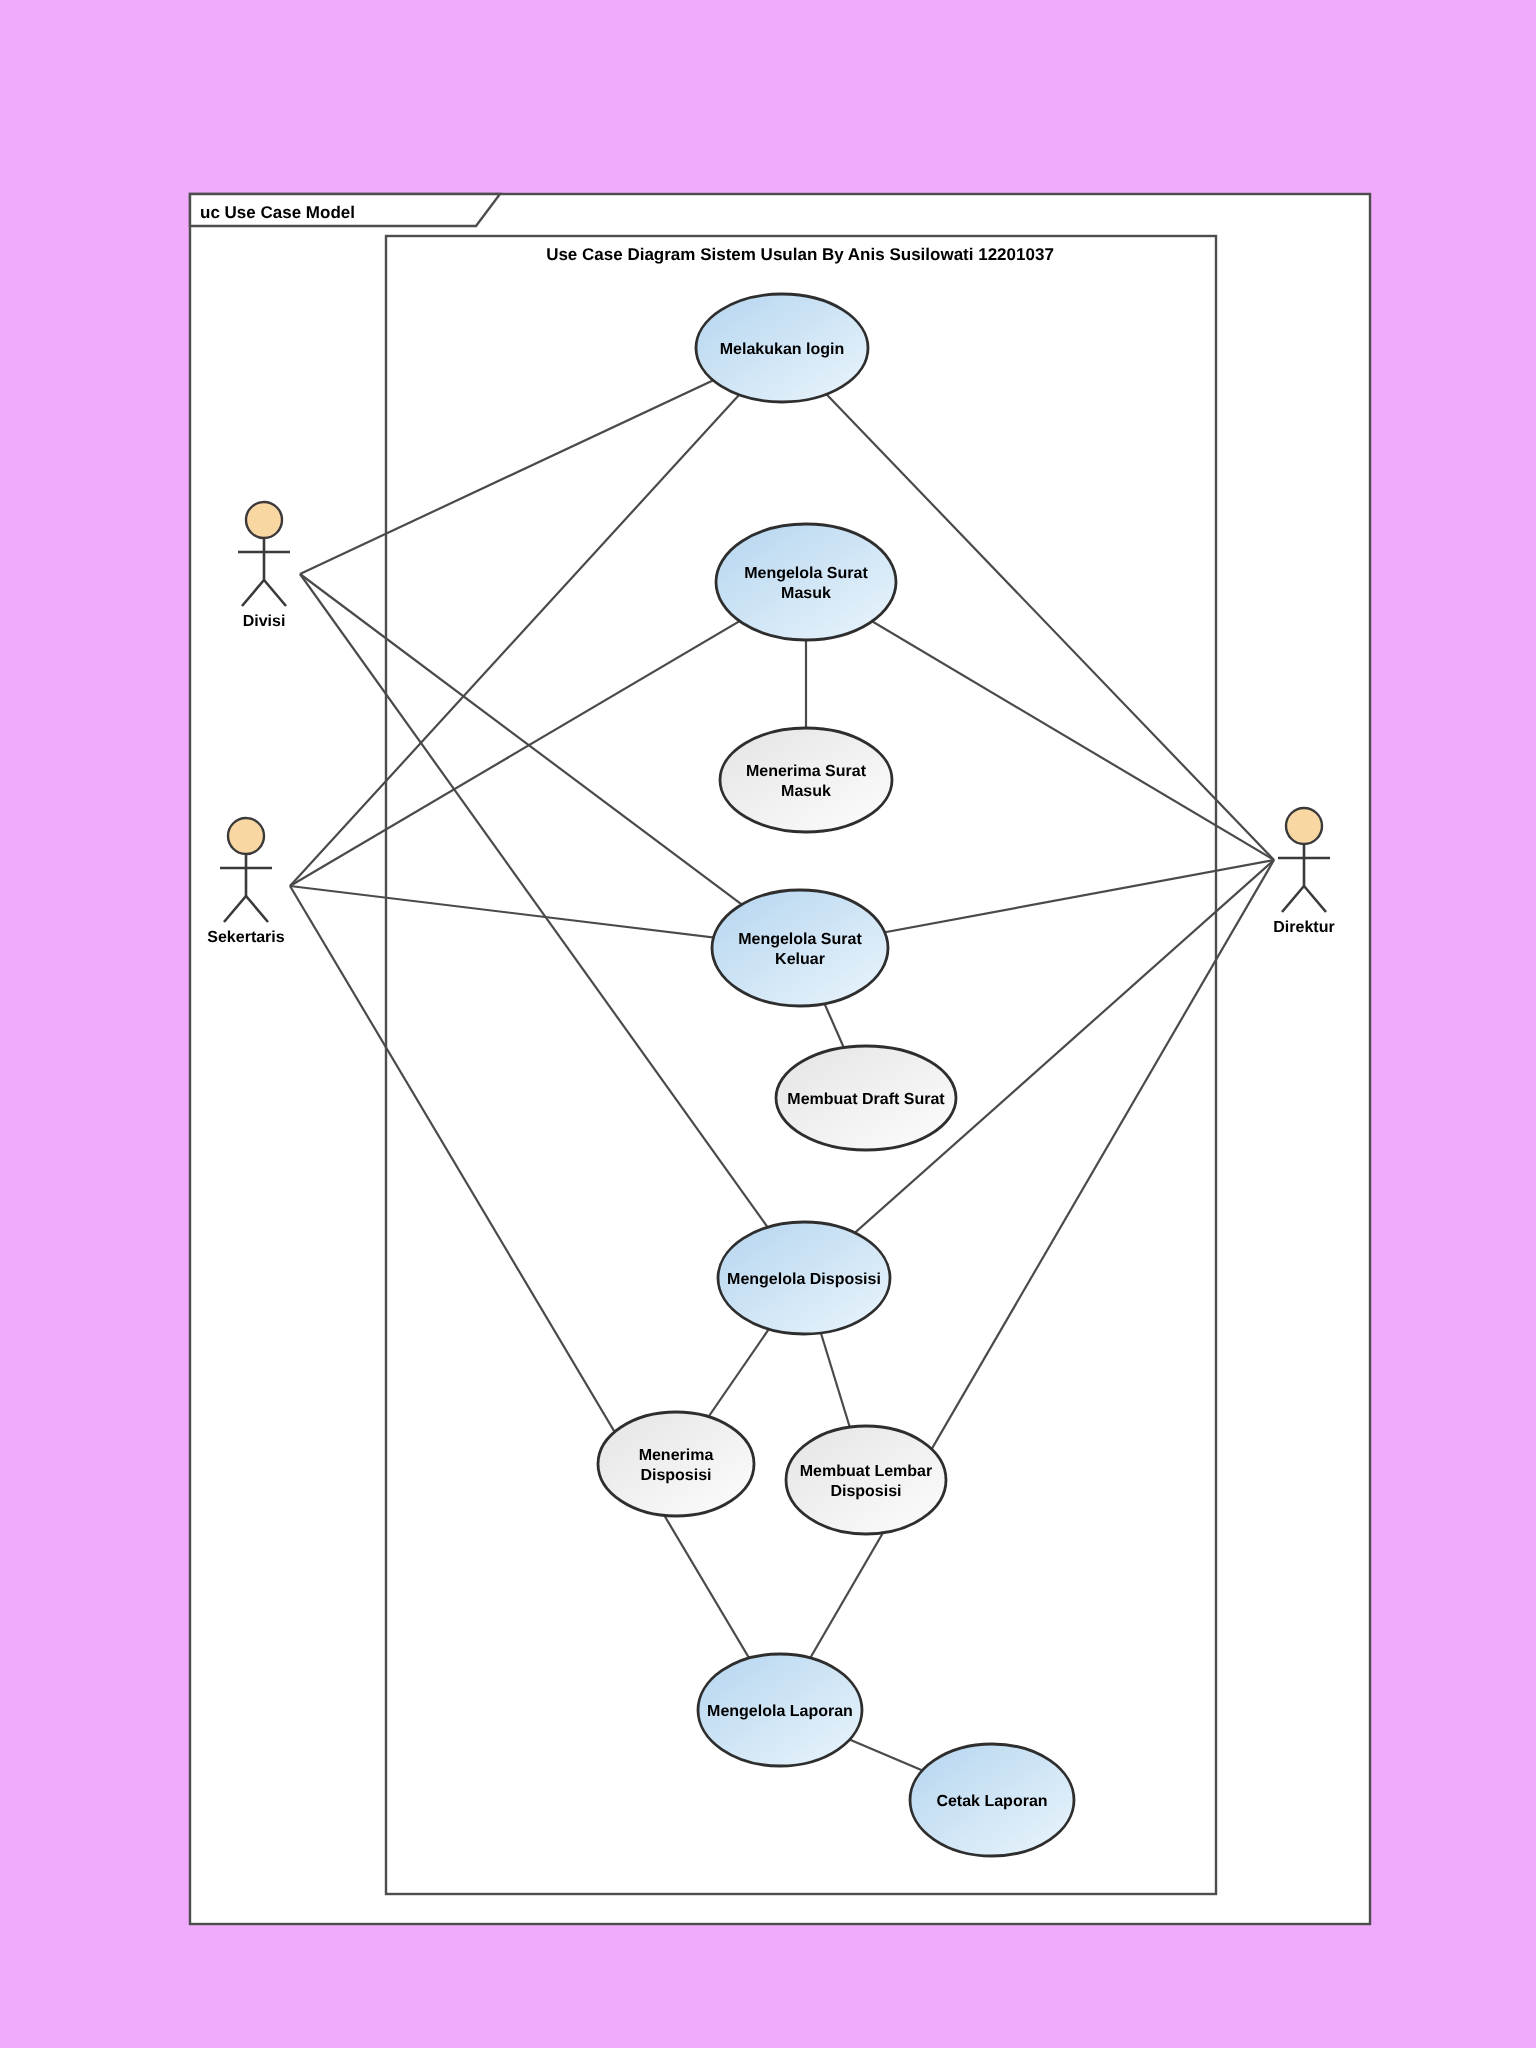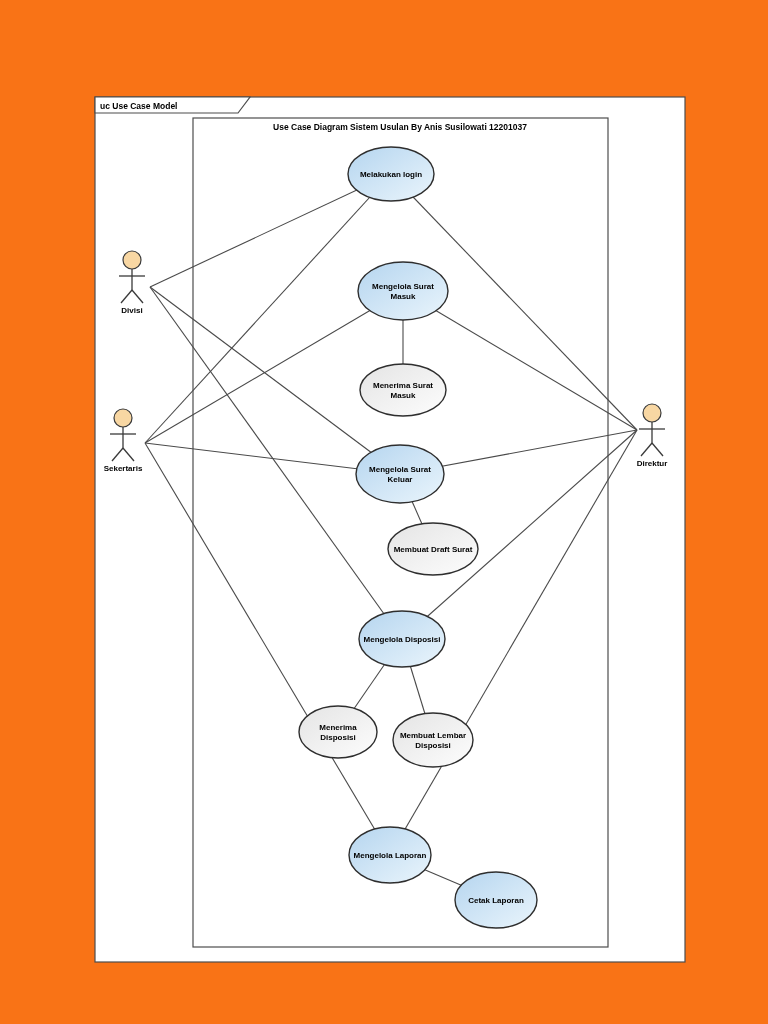--- a/index.html
+++ b/index.html
@@ -1,16 +1,16 @@
 <!DOCTYPE html>
 <html><head>
 <meta charset="utf-8">
 <style>
   html,body{margin:0;padding:0;background:#ffffff;}
-  .page{width:768px;height:1024px;background:#f97316;position:relative;overflow:hidden;
+  .page{width:768px;height:1024px;background:#f0abfc;position:relative;overflow:hidden;
         font-family:"Liberation Sans",sans-serif;}
   svg{display:block;}
   .uc-label{font:bold 8px "Liberation Sans",sans-serif;}
   .actor-label{font:bold 8px "Liberation Sans",sans-serif;}
   .frame-tab-label{font:bold 8.5px "Liberation Sans",sans-serif;}
   .diagram-title{font:bold 8.5px "Liberation Sans",sans-serif;}
 </style>
 </head>
 <body>
 

